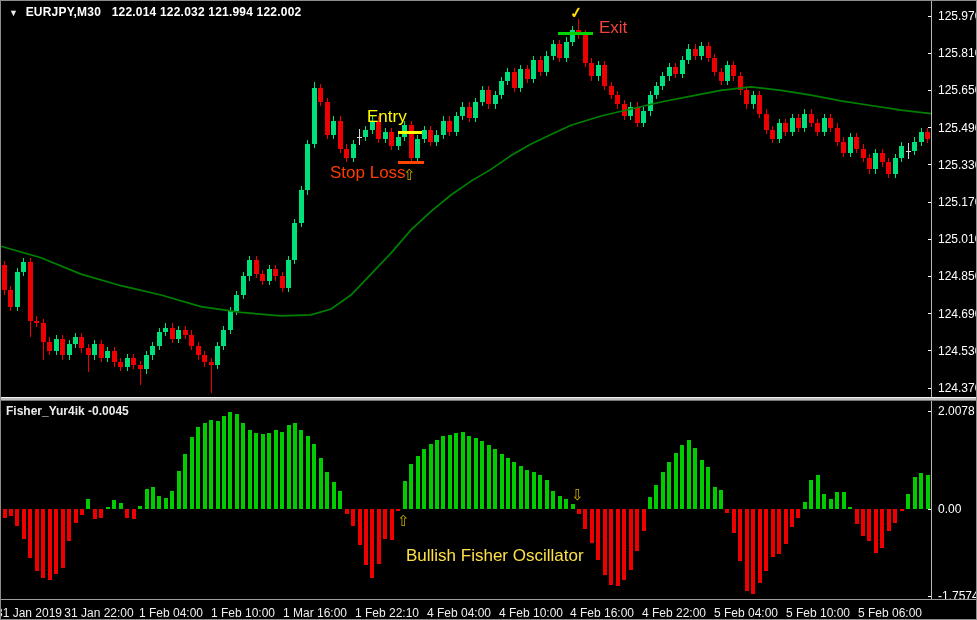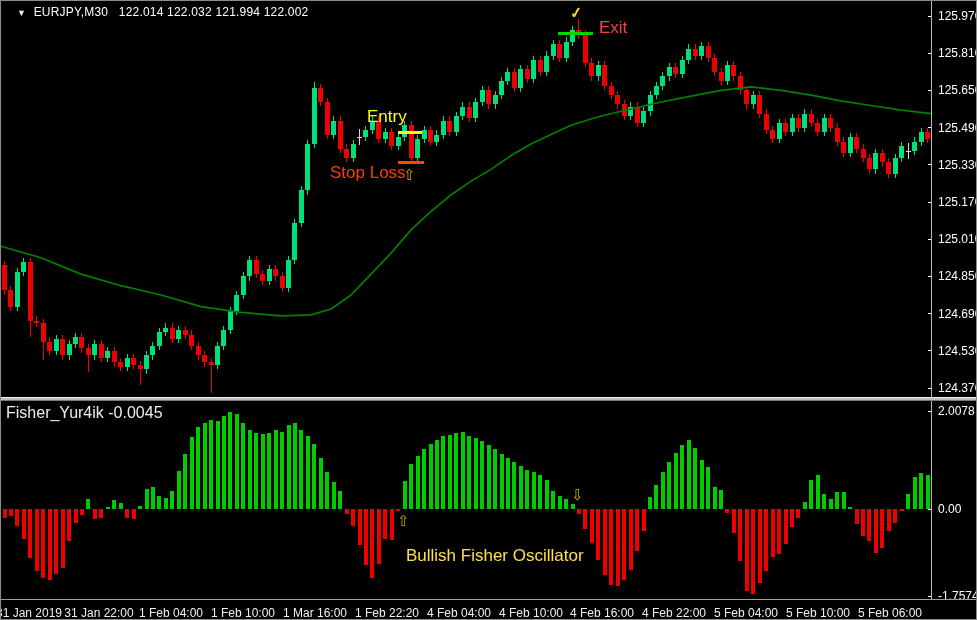--- a/index.html
+++ b/index.html
@@ -3,25 +3,25 @@
 <meta charset="utf-8">
 <style>
   html,body{margin:0;padding:0;background:#2a2a2a;}
   #window{
     position:relative;width:977px;height:620px;background:#000;
     font-family:"Liberation Sans",sans-serif;overflow:hidden;
     border:1px solid #8c8c8c;box-sizing:border-box;
   }
   .abs{position:absolute;}
   #gfx{position:absolute;left:0;top:0;}
-  #title-bar{left:16px;top:4px;color:#fff;font-size:12px;letter-spacing:.2px;white-space:nowrap;}
+  #title-bar{left:8px;top:4px;color:#fff;font-size:12px;letter-spacing:.2px;white-space:nowrap;font-weight:bold;}
   #title-bar .tri{color:#e8e8e8;font-size:9px;margin-right:4px;}
   .axis-label{color:#fff;font-size:12px;line-height:12px;white-space:nowrap;}
   .time-label{color:#f0f0f0;font-size:12px;line-height:12px;white-space:nowrap;transform:translateX(-50%);}
-  #fisher-label{left:5px;top:403px;color:#ececec;font-size:16px;}
+  #fisher-label{left:5px;top:403px;color:#ececec;font-size:12px;font-weight:bold;}
   #divider{left:0;top:396px;width:977px;height:4px;background:#bdbdbd;border-top:1px solid #f2f2f2;border-bottom:1px solid #787878;box-sizing:border-box;}
   #time-strip{left:0;top:598px;width:977px;height:22px;background:#000;border-top:1px solid #9e9e9e;box-sizing:border-box;}
   .annot{white-space:nowrap;font-size:17px;}
   #entry-label{left:366px;top:106px;color:#ffff00;}
   #stoploss-label{left:329px;top:162px;color:#ff3c00;}
   #exit-label{left:598px;top:17px;color:#ef4444;}
   #osc-caption{left:405px;top:545px;color:#fde047;}
   .arrow{color:#c8a800;font-size:15px;line-height:15px;}
   #exit-check{left:569px;top:3px;color:#ffe000;font-size:15px;font-weight:bold;transform:rotate(-8deg);}
 </style>
@@ -536,21 +536,21 @@
   <div id="divider" class="abs"></div>
 
   <div id="fisher-label" class="abs">Fisher_Yur4ik -0.0045</div>
 
   <div id="time-strip" class="abs">
       <div class="abs time-label" style="left: 28px; top: 7px;">31 Jan 2019</div>
       <div class="abs time-label" style="left: 98px; top: 7px;">31 Jan 22:00</div>
       <div class="abs time-label" style="left: 170px; top: 7px;">1 Feb 04:00</div>
       <div class="abs time-label" style="left: 242px; top: 7px;">1 Feb 10:00</div>
       <div class="abs time-label" style="left: 314px; top: 7px;">1 Mar 16:00</div>
-      <div class="abs time-label" style="left: 386px; top: 7px;">1 Feb 22:20</div>
+      <div class="abs time-label" style="left: 386px; top: 7px;">1 Feb 22:10</div>
       <div class="abs time-label" style="left: 458px; top: 7px;">4 Feb 04:00</div>
       <div class="abs time-label" style="left: 530px; top: 7px;">4 Feb 10:00</div>
       <div class="abs time-label" style="left: 601px; top: 7px;">4 Feb 16:00</div>
       <div class="abs time-label" style="left: 673px; top: 7px;">4 Feb 22:00</div>
       <div class="abs time-label" style="left: 745px; top: 7px;">5 Feb 04:00</div>
       <div class="abs time-label" style="left: 817px; top: 7px;">5 Feb 10:00</div>
       <div class="abs time-label" style="left: 889px; top: 7px;">5 Feb 06:00</div>
     </div>
 
   <div id="entry-label" class="abs annot">Entry</div>

